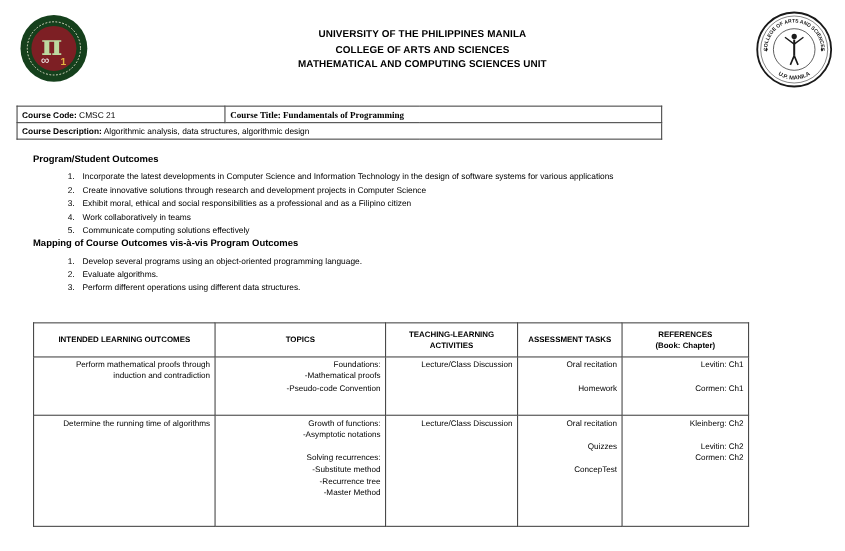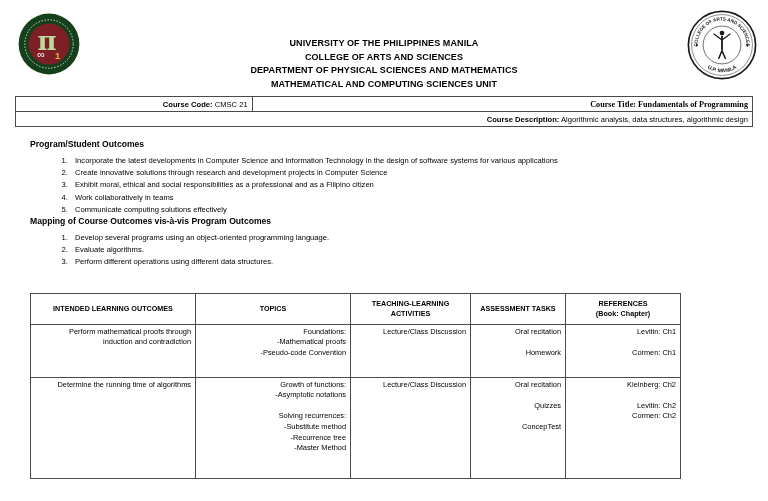--- a/index.html
+++ b/index.html
@@ -8,25 +8,25 @@
     background: #ffffff;
     font-family: "Liberation Sans", sans-serif;
     color: #000;
     position: relative;
     overflow: hidden;
   }
   .header { position: relative; height: 96px; }
   .logo-left  { position: absolute; left: 18px; top: 13px; width: 62px; height: 62px; }
   .logo-right { position: absolute; right: 11px; top: 10px; width: 70px; height: 70px; }
   .header-text {
-    padding-top: 37px; text-align: center;
+    padding-top: 25px; text-align: center;
     font-weight: bold; font-size: 9px; line-height: 13.5px; letter-spacing: .1px;
   }
   table { border-collapse: collapse; }
-  .course-table { margin-left: 15px; width: 738px; font-size: 7.6px; text-align: right; }
+  .course-table { margin-left: 15px; width: 587px; font-size: 7.6px; }
   .course-table td { border: 1px solid #4a4a4a; padding: 1px 4px; height: 12px; vertical-align: middle; }
   .lbl { font-weight: bold; }
   .title-cell { font-family: "Liberation Serif", serif; font-size: 8.2px; }
   .title-cell .lbl, .title-cell .val { font-weight: bold; }
   .credit-gap { margin-left: 12px; }
   .section-title { font-weight: bold; font-size: 8.6px; margin: 12px 0 0 30px; }
   .section-title.second { margin-top: 0; }
   ol { margin: 6px 0 0 70px; padding: 0; font-size: 7.6px; line-height: 12.2px; }
   ol li { padding-left: 5px; }
   .syllabus-table { margin: 24px 0 0 30px; width: 650px; table-layout: fixed; }
@@ -53,21 +53,20 @@
       <circle cx="50" cy="50" r="33" fill="#7d1f24"></circle>
       <text x="47" y="60" font-size="42" fill="#bcd9a0" font-weight="bold" text-anchor="middle" font-family="DejaVu Serif, serif">π</text>
       <text x="37" y="73" font-size="17" fill="#ffffff" text-anchor="middle">∞</text>
       <text x="64" y="74" font-size="15" fill="#e3b341" font-weight="bold" text-anchor="middle">1</text>
     </svg>
   </div>
 
   <div class="header-text">
     <div>UNIVERSITY OF THE PHILIPPINES MANILA</div>
     <div>COLLEGE OF ARTS AND SCIENCES</div>
-    <div>DEPARTMENT OF PHYSICAL SCIENCES AND MATHEMATICS</div>
     <div>MATHEMATICAL AND COMPUTING SCIENCES UNIT</div>
   </div>
 
   <div class="logo-right">
     <svg viewBox="0 0 100 100" width="70" height="70">
       <circle cx="50" cy="50" r="48" fill="#ffffff" stroke="#1a1a1a" stroke-width="2.4"></circle>
       <circle cx="50" cy="50" r="43.5" fill="none" stroke="#1a1a1a" stroke-width="0.7"></circle>
       <circle cx="50" cy="50" r="27" fill="none" stroke="#1a1a1a" stroke-width="0.9"></circle>
       <defs>
         <path id="sealTop" d="M 15,50 A 35,35 0 0 1 85,50"></path>

